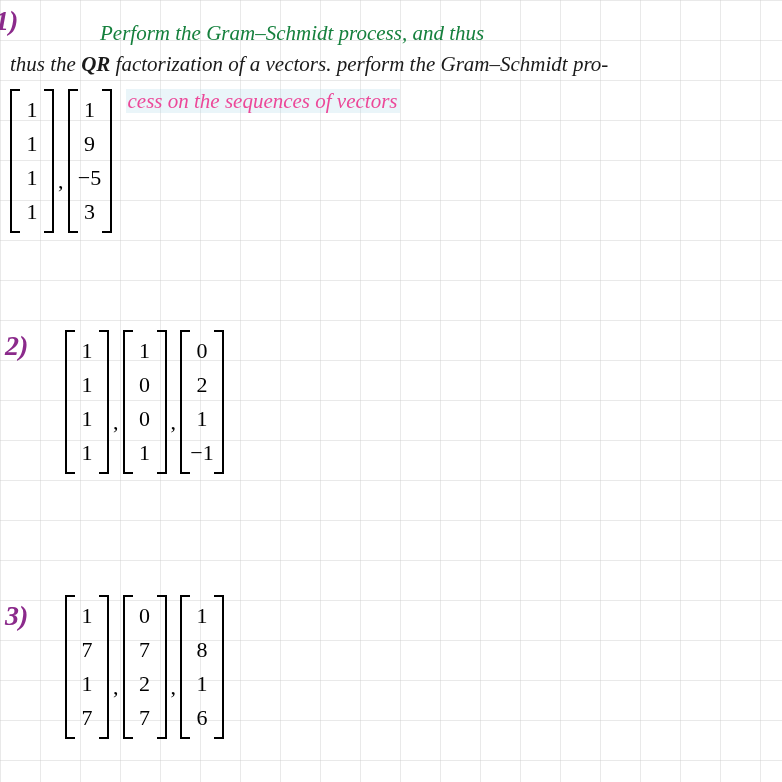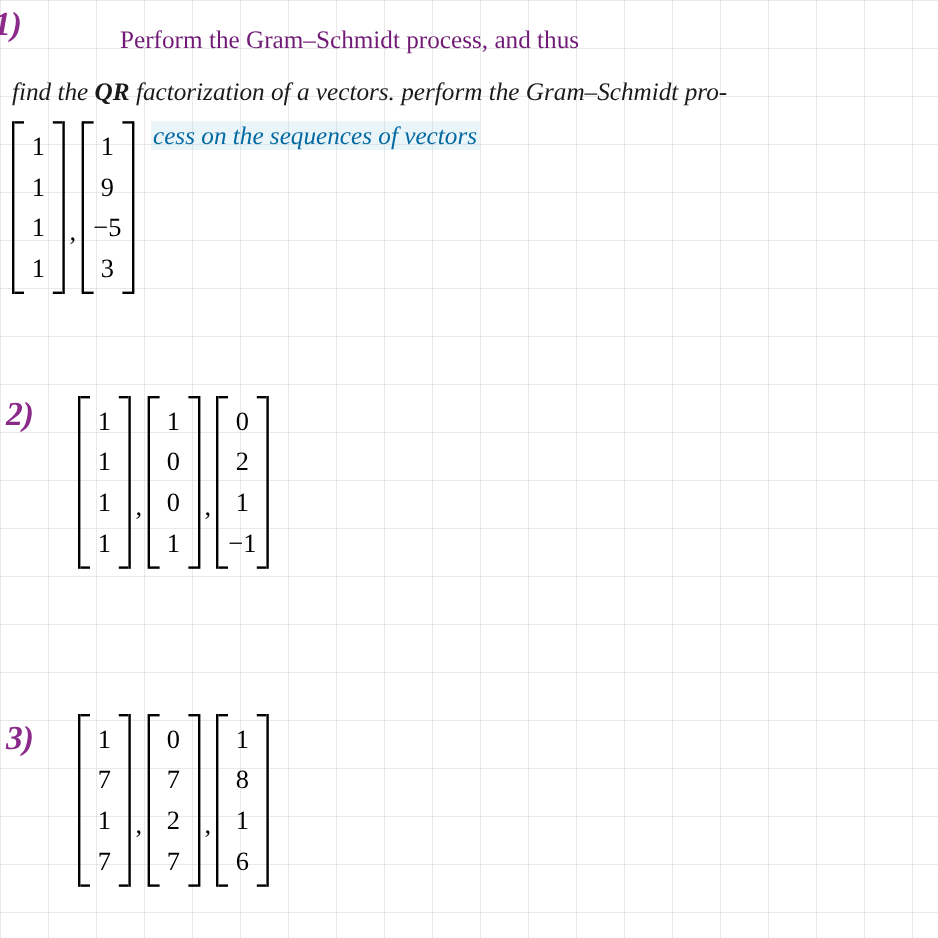--- a/index.html
+++ b/index.html
@@ -27,25 +27,26 @@
     }
     .problem-number {
       position: absolute;
       color: #8b2a8b;
       font-weight: bold;
       font-size: 28px;
       font-style: italic;
       font-family: cursive, serif;
     }
     .instruction {
+      font-style: italic;
       font-size: 21px;
       line-height: 1.3;
-      color: #701a75;
+      color: #15803d;
       margin-left: 90px;
-      margin-bottom: 16px;
+      margin-bottom: 4px;
     }
     .instruction-wrap {
       font-style: italic;
       font-size: 21px;
       line-height: 1.3;
       color: #1a1a1a;
       margin-left: 0;
       margin-bottom: 10px;
     }
     .qr { font-style: italic; font-weight: bold; }
@@ -99,40 +100,40 @@
     .comma {
       font-size: 22px;
       margin: 0 4px;
       align-self: center;
       position: relative;
       top: 20px;
     }
     .inline-text {
       font-style: italic;
       font-size: 21px;
-      color: #0369a1;
+      color: #ec4899;
       margin-left: 14px;
       align-self: flex-start;
     }
     .p1-vectors { margin-left: 0; }
     .p2-area { position: absolute; left: 55px; top: 330px; }
     .p3-area { position: absolute; left: 55px; top: 595px; }
   </style>
 </head>
 <body>
 
 <div class="grid-bg"></div>
 
 <div class="content">
 
   <div class="problem-number p1-num">1)</div>
 
   <div class="instruction">Perform the Gram–Schmidt process, and thus</div>
   <div class="instruction-wrap">
-    <span>find the </span><span class="qr">QR</span><span> factorization of a vectors. perform the Gram–Schmidt pro-</span>
+    <span>thus the </span><span class="qr">QR</span><span> factorization of a vectors. perform the Gram–Schmidt pro-</span>
   </div>
 
   <div class="vectors-row p1-vectors">
     <div class="vector">
       <div class="bracket left"></div>
       <div class="vector-cell">1</div>
       <div class="vector-cell">1</div>
       <div class="vector-cell">1</div>
       <div class="vector-cell">1</div>
       <div class="bracket right"></div>

